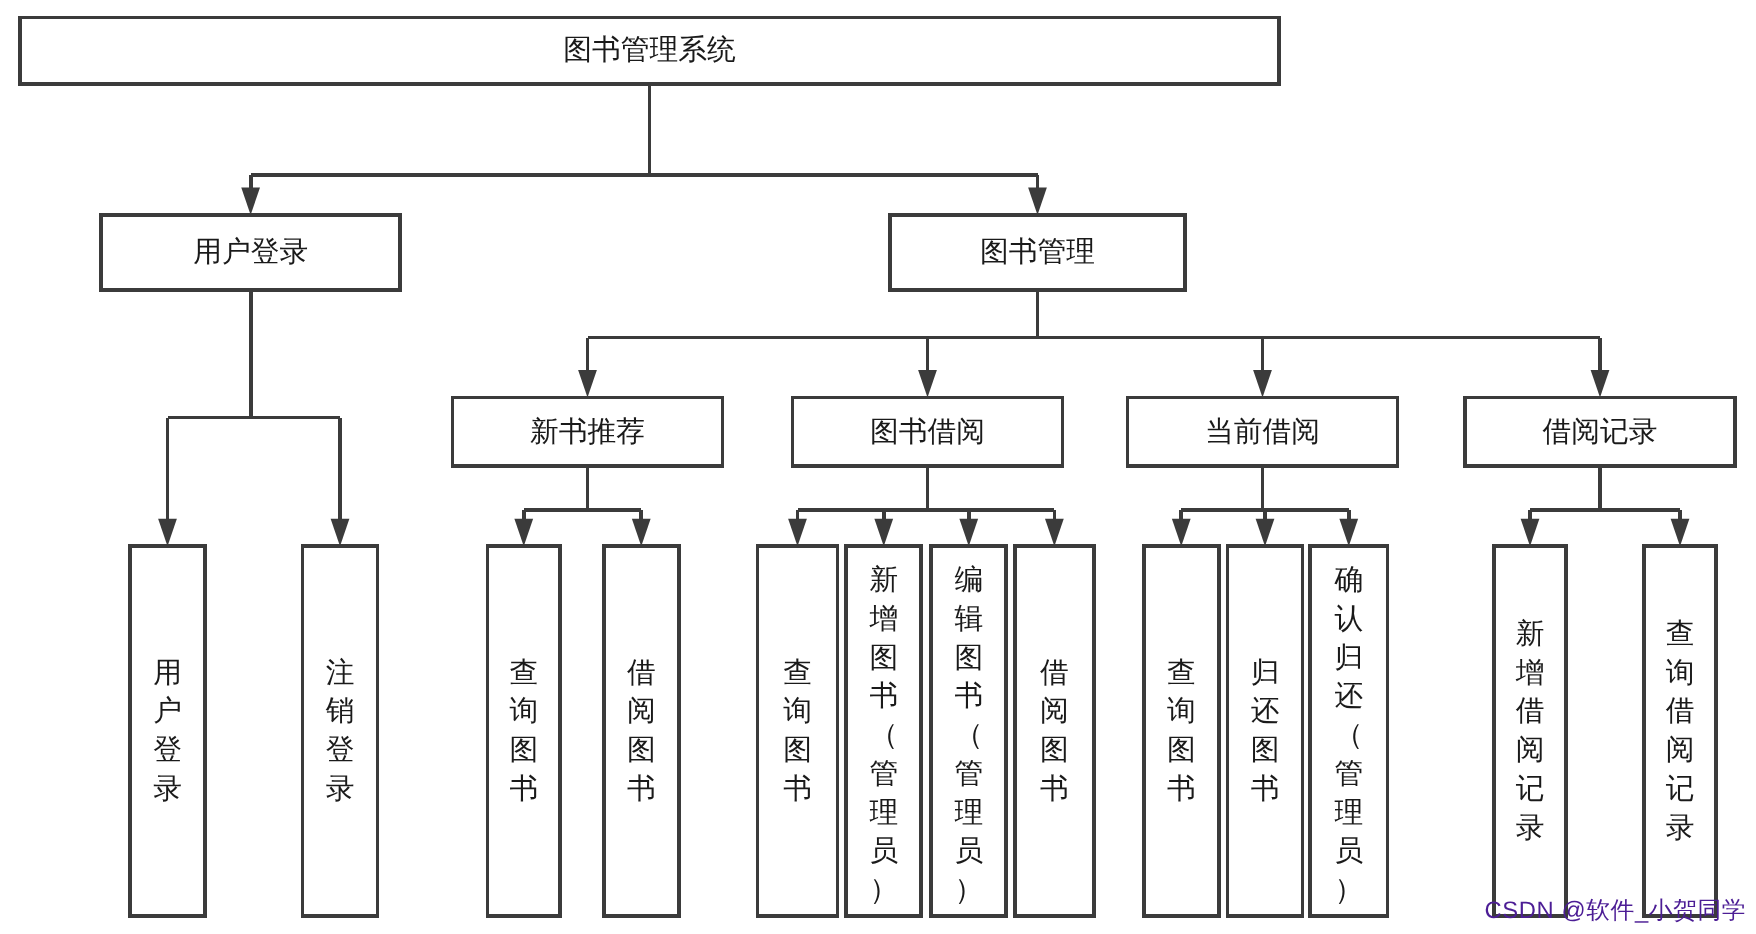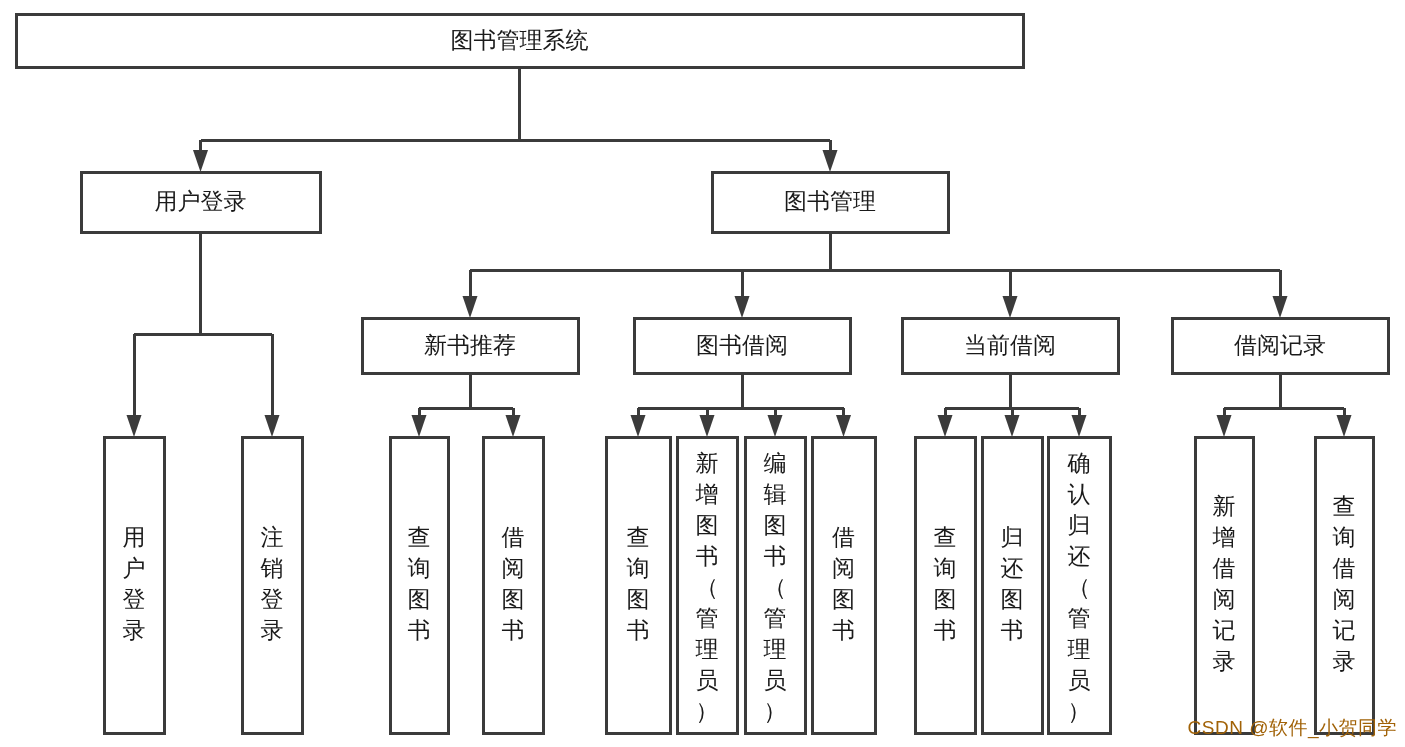--- a/index.html
+++ b/index.html
@@ -54,21 +54,21 @@
     fill: #1a1a1a;
     font-size: 23px;
     text-anchor: middle;
   }
   .watermark {
     position: absolute;
     right: 8px;
     bottom: 6px;
     font-family: "Liberation Sans", "DejaVu Sans", sans-serif;
     font-size: 19px;
-    color: #a16207;
+    color: #4c1d95;
     letter-spacing: 0.5px;
     white-space: nowrap;
     pointer-events: none;
     user-select: none;
   }
 </style>
 </head>
 <body>
 
 <div id="diagram-root">

